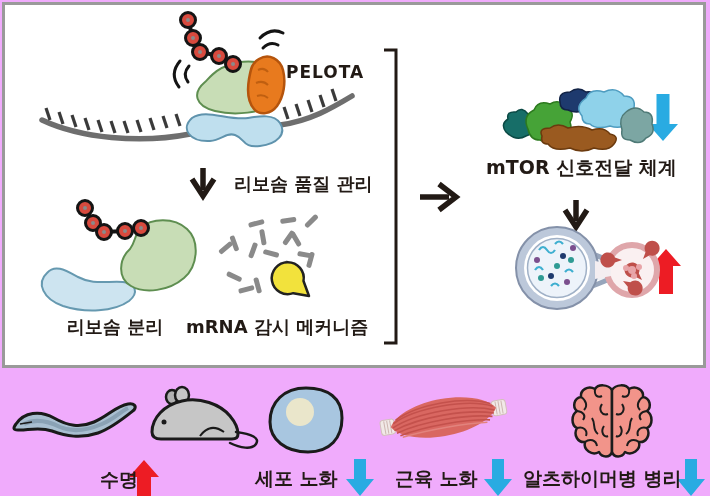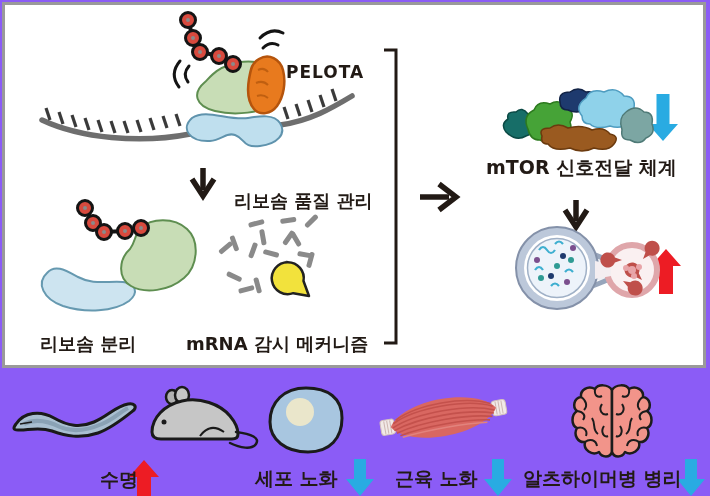--- a/index.html
+++ b/index.html
@@ -1,21 +1,21 @@
 <!DOCTYPE html>
 <html><head>
 <meta charset="utf-8">
 <style>
   html,body{margin:0;padding:0;background:#fff;}
-  #stage{position:relative;width:710px;height:496px;background:#8b5cf6;overflow:hidden;
+  #stage{position:relative;width:710px;height:496px;background:#f0abfc;overflow:hidden;
          font-family:"DejaVu Sans",sans-serif;color:#221a15;}
   .abs{position:absolute;}
   .lbl{position:absolute;font-weight:bold;color:#221a15;white-space:nowrap;}
   .lbl.s17{font-size:17px;}
-  .lbl.s18{font-size:18px;margin-top:17px;}
+  .lbl.s18{font-size:18px;}
   .lbl.s19{font-size:19px;}
   #main-box{position:absolute;left:2px;top:2px;width:698px;height:360px;
             border:3px solid #9a9a9a;background:#ffffff;}
   svg{display:block;}
 </style>
 </head>
 <body>
 
 <div id="stage">
 
@@ -256,21 +256,21 @@
         <path d="M 15,60 C 20,56 26,58 27,64"></path>
           <path d="M 32,22 C 28,28 32,34 38,32"></path>
         <path d="M 22,36 C 26,42 22,48 28,52"></path>
           <path d="M 34,44 C 30,50 34,56 38,54"></path>
       </g>
     </g>
   </svg>
 
   <div class="lbl s17" style="left:286px;top:62px;letter-spacing:1px">PELOTA</div>
   <div class="lbl s18" style="left:234px;top:172px">리보솜 품질 관리</div>
-  <div class="lbl s18" style="left:40px;top:315px;width:150px;">리보솜 분리</div>
+  <div class="lbl s18" style="left:40px;top:315px;width:150px;text-align:center">리보솜 분리</div>
   <div class="lbl s19" style="left:486px;top:155px">mTOR 신호전달 체계</div>
   <div class="lbl s18" style="left:186px;top:315px">mRNA 감시 메커니즘</div>
 
   <div class="lbl s19" style="left:100px;top:467px">수명</div>
   <div class="lbl s19" style="left:395px;top:466px">근육 노화</div>
   <div class="lbl s19" style="left:255px;top:466px">세포 노화</div>
   <div class="lbl s19" style="left:523px;top:466px">알츠하이머병 병리</div>
 
 </div>
 

